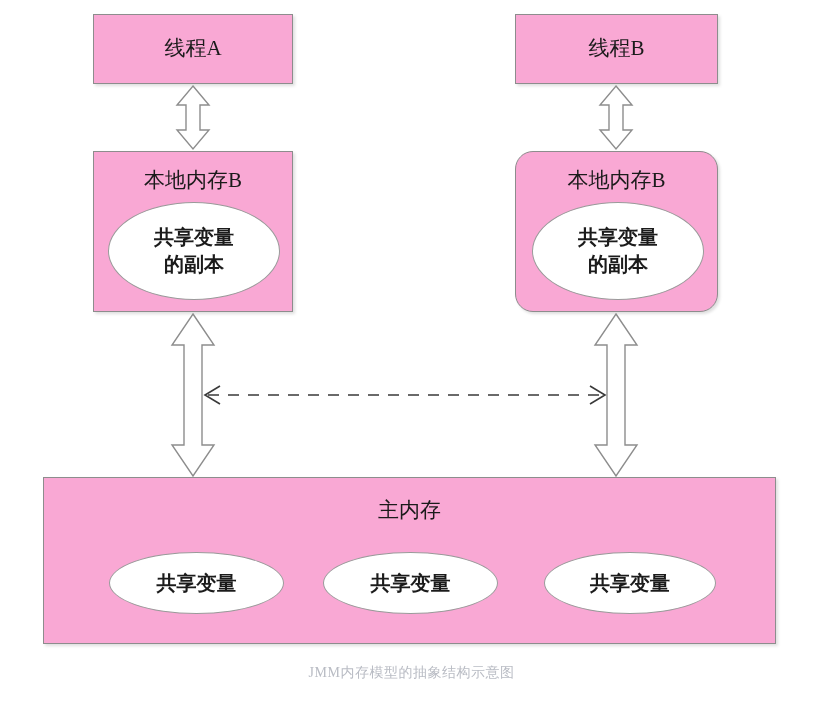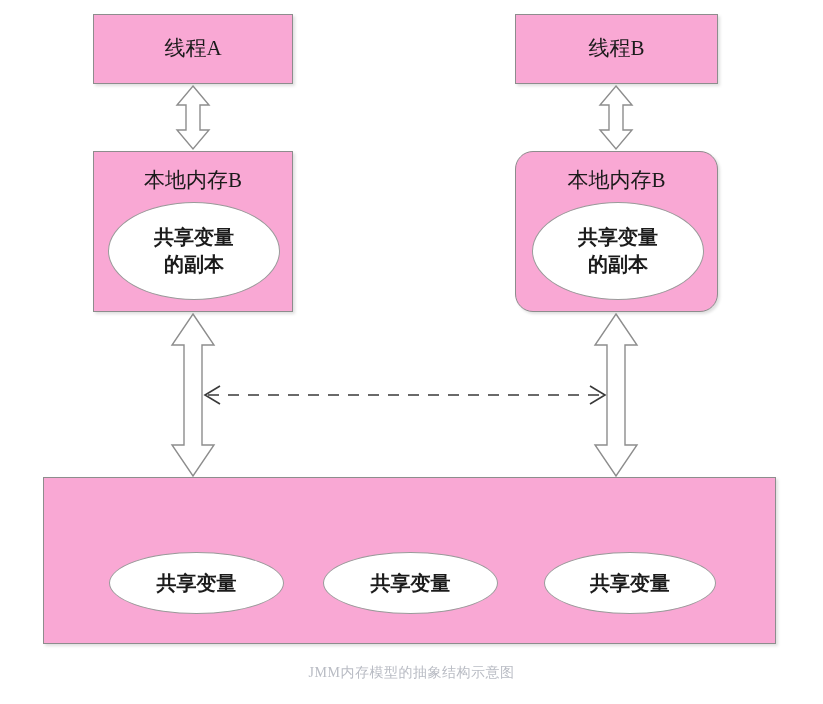--- a/index.html
+++ b/index.html
@@ -159,20 +159,21 @@
   <div class="dashline" style="left:200px; top:380px; width:410px; height:30px;">
     <svg width="410" height="30" viewBox="0 0 410 30">
       <line x1="8" y1="15" x2="402" y2="15" stroke="#3a3a3a" stroke-width="1.5" stroke-dasharray="11 9"></line>
       <polyline points="20,6 5,15 20,24" fill="none" stroke="#3a3a3a" stroke-width="1.6" stroke-linejoin="miter" stroke-linecap="butt"></polyline>
       <polyline points="390,6 405,15 390,24" fill="none" stroke="#3a3a3a" stroke-width="1.6" stroke-linejoin="miter" stroke-linecap="butt"></polyline>
     </svg>
   </div>
 
 
   <div class="box main-box" style="left:43px; top:477px; width:733px; height:167px;">
+    <div class="box-label">主内存</div>
 
     <div class="ellipse" style="left:65px; top:74px; width:175px; height:62px;">
       <div class="etext">共享变量</div>
     </div>
 
     <div class="ellipse" style="left:279px; top:74px; width:175px; height:62px;">
       <div class="etext">共享变量</div>
     </div>
 
     <div class="ellipse" style="left:500px; top:74px; width:172px; height:62px;">

